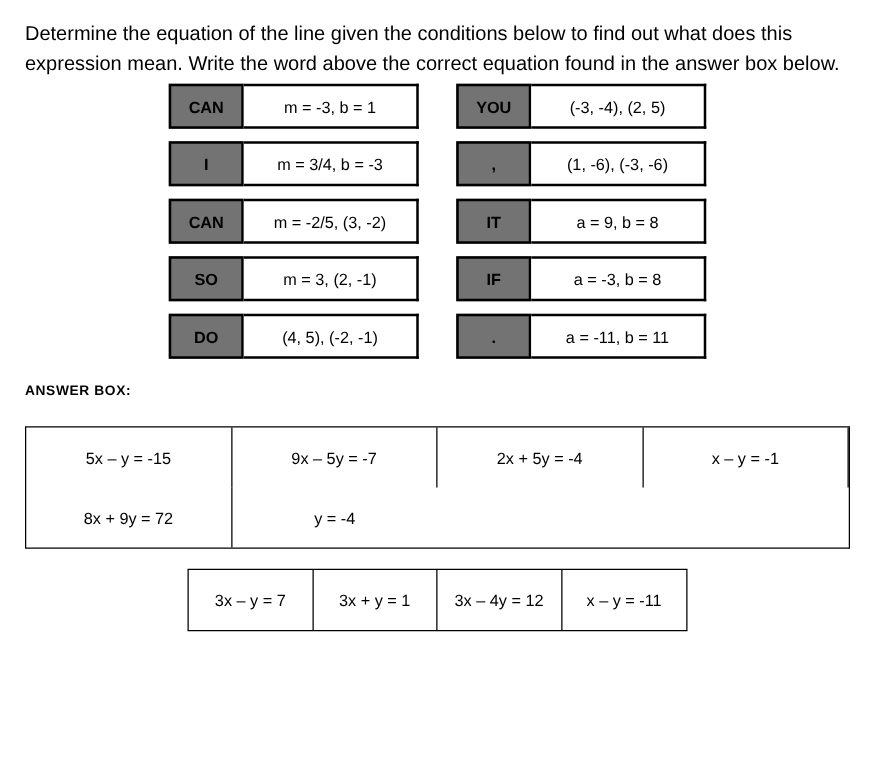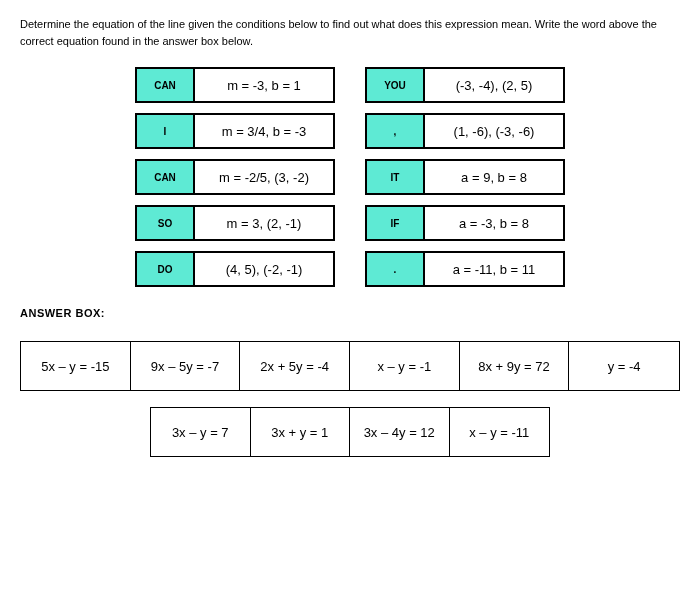--- a/index.html
+++ b/index.html
@@ -6,23 +6,23 @@
     body {
       font-family: Arial, sans-serif;
       font-size: 13px;
       background: #fff;
       color: #000;
       width: 700px;
       min-height: 615px;
       padding: 16px 20px;
     }
     .instructions {
-      font-size: 11px;
+      font-size: 16px;
       line-height: 1.5;
-      margin-bottom: 18px;
+      margin-bottom: 3px;
     }
     .main-content {
       display: flex;
       gap: 30px;
       margin-bottom: 20px;
       justify-content: center;
     }
     .column {
       display: flex;
       flex-direction: column;
@@ -32,22 +32,22 @@
       display: flex;
       align-items: center;
       gap: 0;
     }
     .word-box {
       border: 2px solid #000;
       padding: 6px 10px;
       min-width: 60px;
       text-align: center;
       font-weight: bold;
-      font-size: 10px;
-      background: #5eead4;
+      font-size: 13px;
+      background: #737373;
       min-height: 36px;
       display: flex;
       align-items: center;
       justify-content: center;
     }
     .condition-box {
       border: 2px solid #000;
       border-left: none;
       padding: 6px 12px;
       min-width: 140px;
@@ -63,21 +63,21 @@
       margin-top: 10px;
     }
     .answer-label {
       font-size: 11px;
       font-weight: bold;
       letter-spacing: 0.5px;
       margin-bottom: 22px;
     }
     .answer-grid-top {
       display: grid;
-      grid-template-columns: repeat(6, 1fr);
+      grid-template-columns: repeat(4, 1fr);
       border: 1.5px solid #000;
       margin-bottom: 16px;
     }
     .answer-cell {
       border-right: 1.5px solid #000;
       padding: 10px 6px;
       text-align: center;
       font-size: 13px;
       min-height: 48px;
       display: flex;

